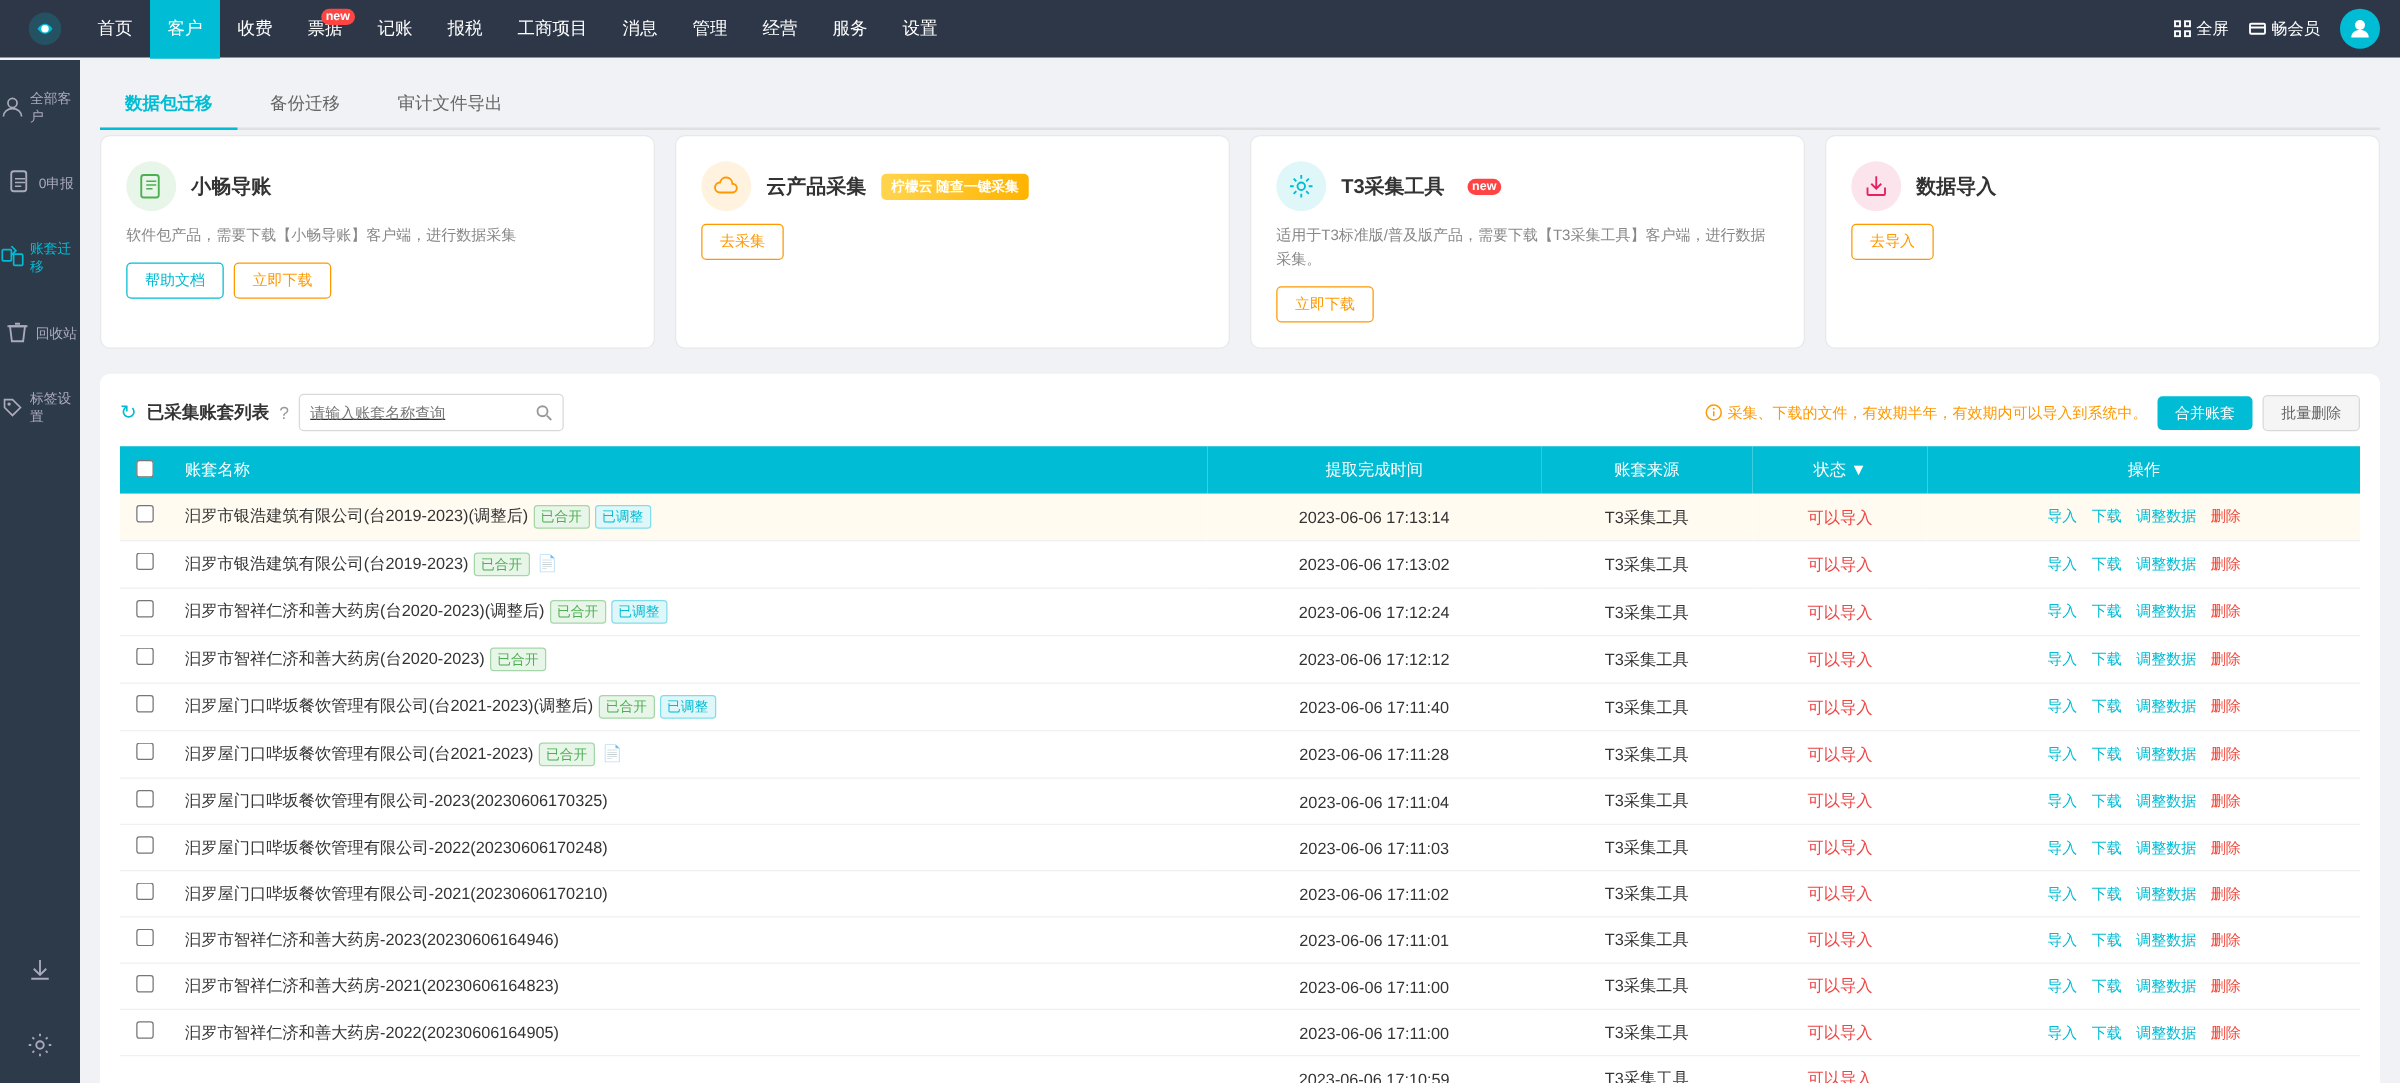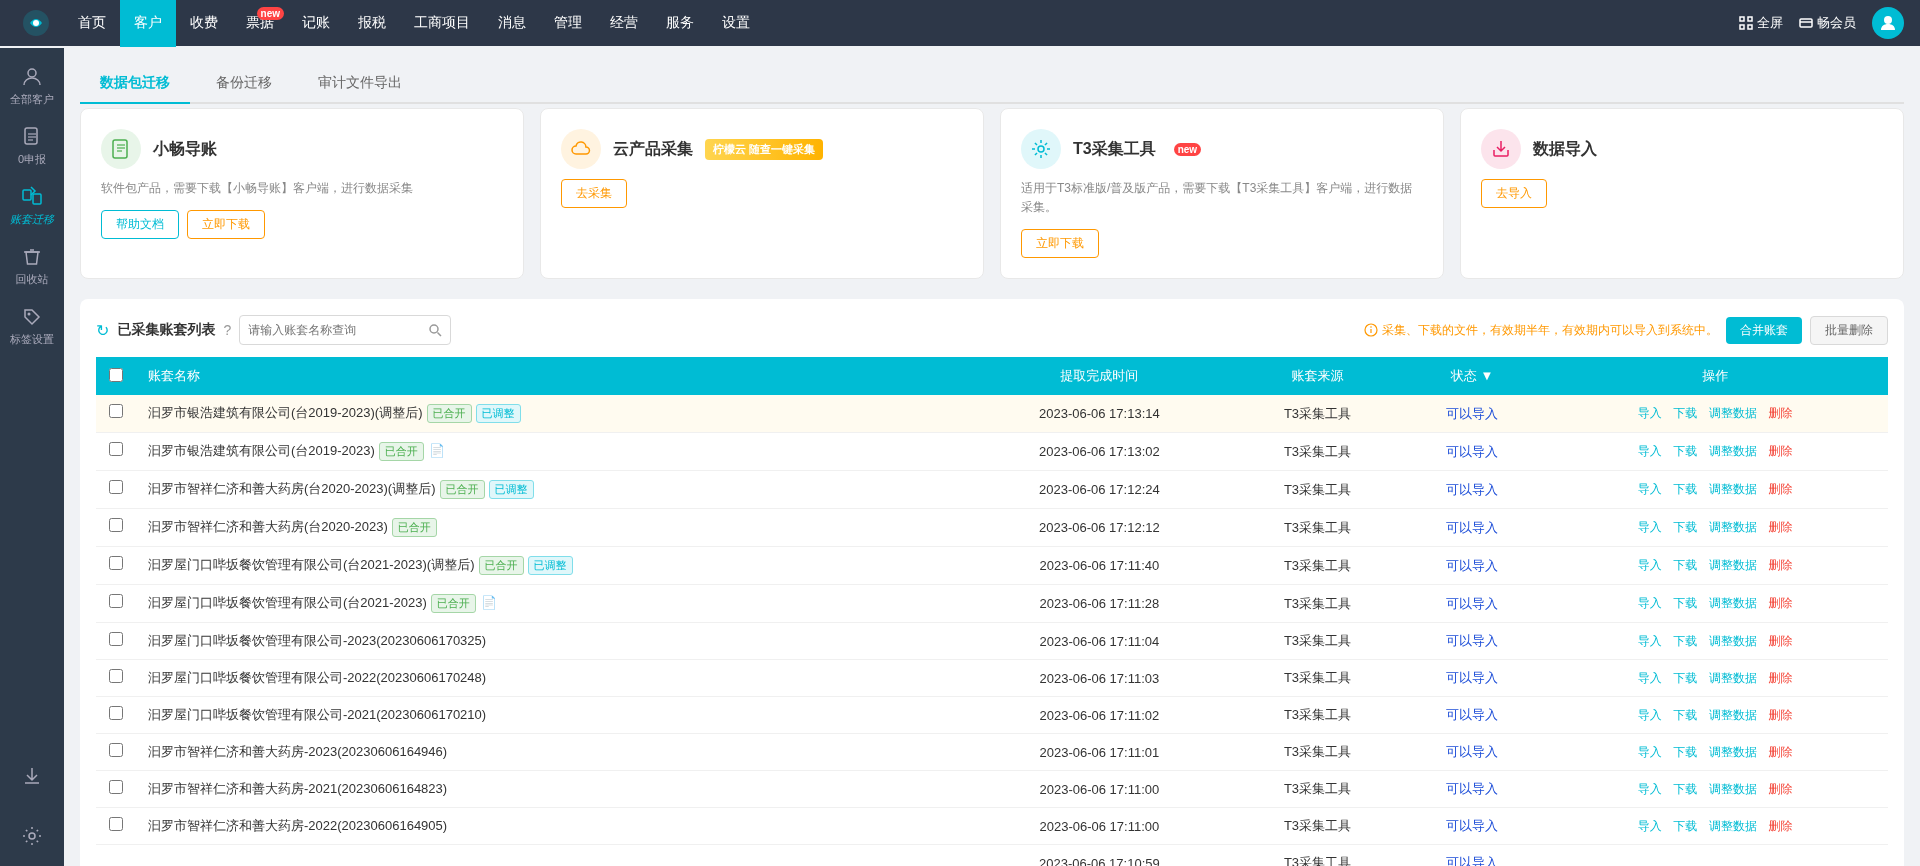--- a/index.html
+++ b/index.html
@@ -27,25 +27,25 @@
     .nav-right-item { display: flex; align-items: center; gap: 4px; cursor: pointer; }
     .avatar { width: 32px; height: 32px; border-radius: 50%; background: #00bcd4; display: flex; align-items: center; justify-content: center; color: #fff; font-size: 14px; }
 
     
     .sidebar {
       position: fixed; top: 48px; left: 0; bottom: 0; width: 64px;
       background: #2d3a4a; display: flex; flex-direction: column; align-items: center;
       padding-top: 8px; z-index: 99; overflow-y: auto;
     }
     .sidebar-item {
-      width: 64px; height: 60px; display: flex; flex-direction: column;
+      width: 64px; height: 60px; display: flex; flex-direction: row;
       align-items: center; justify-content: center; cursor: pointer;
       color: #aab; font-size: 11px; gap: 4px;
     }
-    .sidebar-item.active { color: #00bcd4; font-style: italic; }
+    .sidebar-item.active { color: #00bcd4; }
     .sidebar-item svg { width: 22px; height: 22px; }
     .sidebar-bottom { margin-top: auto; }
 
     
     .main-content {
       margin-top: 48px; margin-left: 64px; padding: 16px;
       height: calc(100vh - 48px); overflow-y: auto;
     }
 
     
@@ -82,21 +82,21 @@
       font-weight: bold; white-space: nowrap;
     }
 
     
     .list-section { background: #fff; border-radius: 8px; padding: 16px; }
     .list-header { display: flex; align-items: center; gap: 8px; margin-bottom: 12px; }
     .list-header-left { display: flex; align-items: center; gap: 8px; flex: 1; }
     .list-header-right { display: flex; align-items: center; gap: 8px; }
     .search-box {
       display: flex; align-items: center; border: 1px solid #d9d9d9;
-      border-radius: 4px; overflow: hidden; height: 30px;
+      border-radius: 4px; overflow: hidden; height: 30px; text-decoration: underline;
     }
     .search-input {
       border: none; outline: none; padding: 0 8px; font-size: 12px;
       width: 180px; color: #333;
     }
     .search-btn {
       background: none; border: none; cursor: pointer; padding: 0 8px;
       color: #999; height: 30px; display: flex; align-items: center;
     }
     .hint-text { font-size: 12px; color: #ff9800; display: flex; align-items: center; gap: 4px; }
@@ -125,21 +125,21 @@
       border: 1px solid #a5d6a7; border-radius: 3px; font-size: 11px;
       padding: 1px 5px; margin-left: 4px;
     }
     .tag-teal {
       display: inline-block; background: #e0f7fa; color: #00bcd4;
       border: 1px solid #80deea; border-radius: 3px; font-size: 11px;
       padding: 1px 5px; margin-left: 4px;
     }
     .action-link { color: #00bcd4; cursor: pointer; margin: 0 4px; font-size: 12px; }
     .action-link.danger { color: #f44336; }
-    .status-ok { color: #1d4ed8; margin-top: 16px; }
+    .status-ok { color: #ef4444; margin-top: 16px; }
     .file-icon { color: #999; cursor: pointer; margin-left: 6px; }
     .checkbox-cell { display: flex; align-items: center; justify-content: center; }
     input[type="checkbox"] { width: 14px; height: 14px; cursor: pointer; }
 
     ::-webkit-scrollbar { width: 6px; height: 6px; }
     ::-webkit-scrollbar-thumb { background: #ccc; border-radius: 3px; }
   </style>
 </head>
 <body>
 

